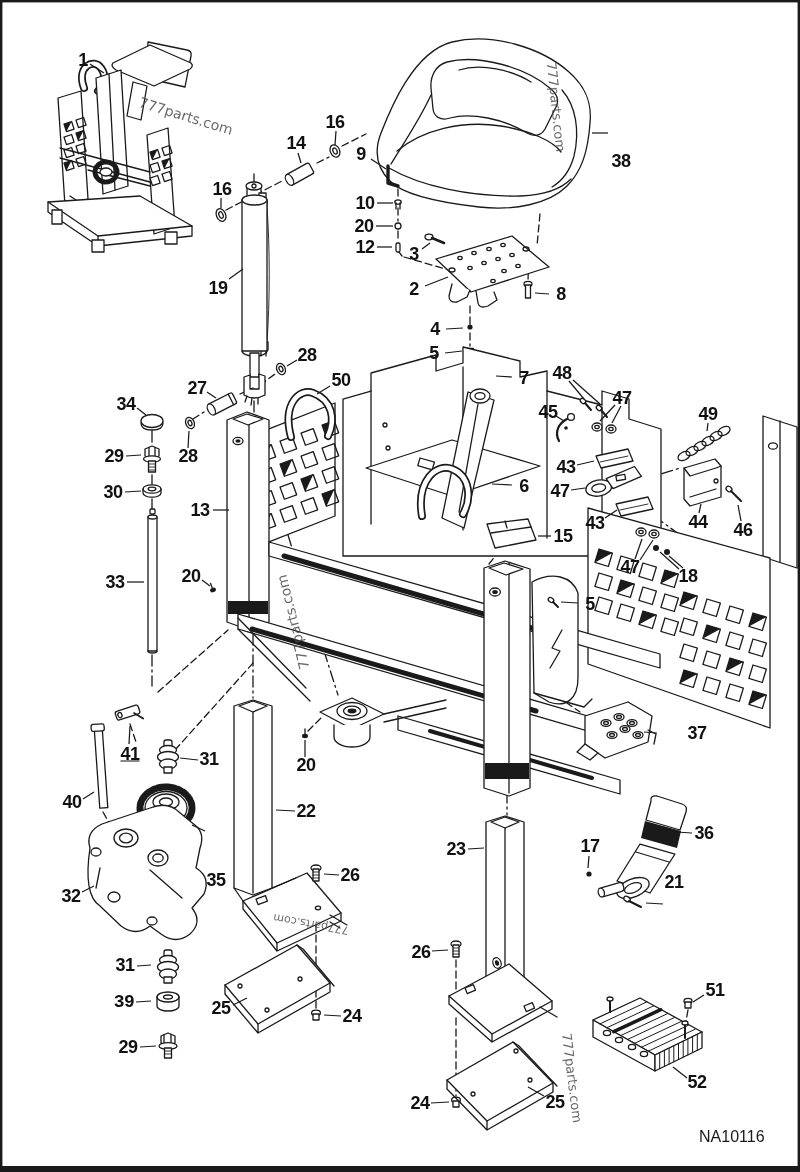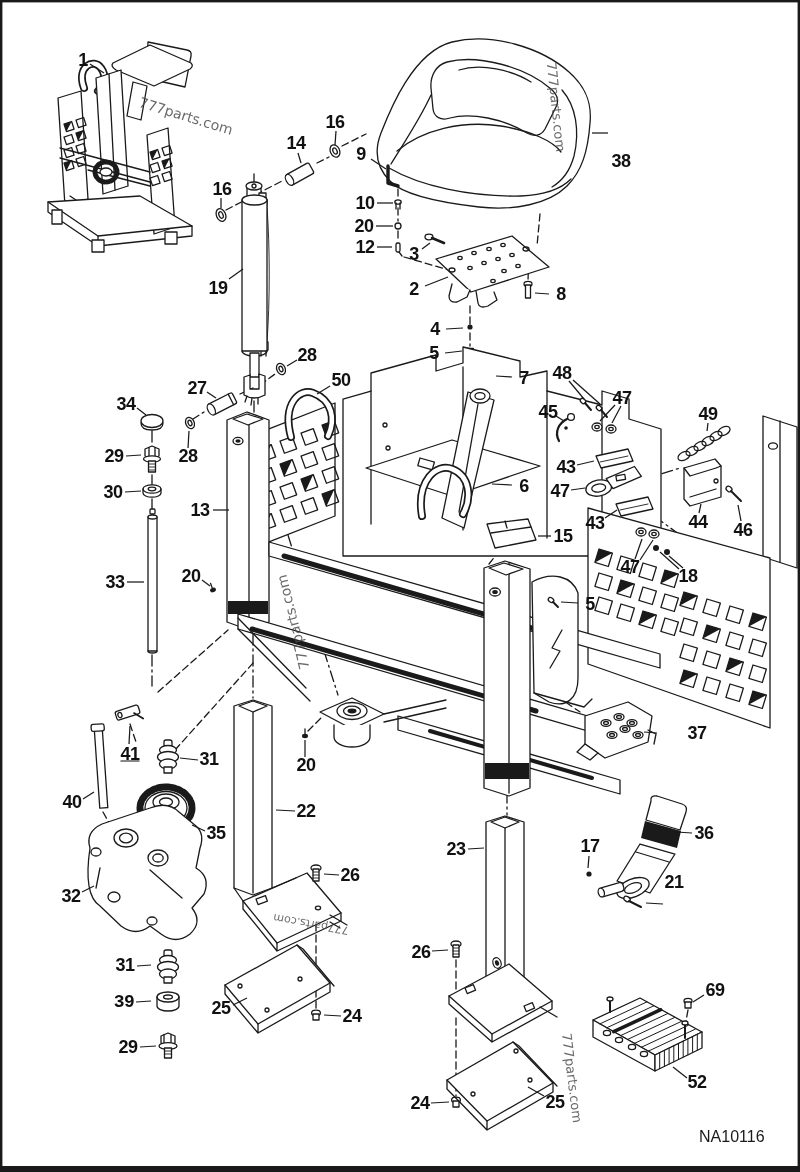--- a/index.html
+++ b/index.html
@@ -667,30 +667,30 @@
       <div class="callout" style="left: 688px; top: 576px;">18</div>
       <div class="callout" style="left: 191px; top: 576px;">20</div>
       <div class="callout" style="left: 115px; top: 582px;">33</div>
       <div class="callout" style="left: 590px; top: 604px;">5</div>
       <div class="callout" style="left: 669px; top: 733px; margin-left: 28px;">37</div>
       <div class="callout" style="left: 306px; top: 765px;">20</div>
       <div class="callout" style="left: 209px; top: 759px;">31</div>
       <div class="callout" style="left: 130px; top: 754px; text-decoration: underline;">41</div>
       <div class="callout" style="left: 72px; top: 802px;">40</div>
       <div class="callout" style="left: 306px; top: 811px;">22</div>
-      <div class="callout" style="left: 216px; top: 833px;">35</div>
+      <div class="callout" style="left: 216px; top: 880px;">35</div>
       <div class="callout" style="left: 456px; top: 849px;">23</div>
       <div class="callout" style="left: 590px; top: 846px;">17</div>
       <div class="callout" style="left: 704px; top: 833px;">36</div>
       <div class="callout" style="left: 350px; top: 875px;">26</div>
       <div class="callout" style="left: 71px; top: 896px;">32</div>
       <div class="callout" style="left: 674px; top: 882px;">21</div>
       <div class="callout" style="left: 421px; top: 952px;">26</div>
       <div class="callout" style="left: 125px; top: 965px;">31</div>
-      <div class="callout" style="left: 715px; top: 990px;">69</div>
+      <div class="callout" style="left: 715px; top: 990px;">51</div>
       <div class="callout" style="left: 124px; top: 1002px; font-family: Liberation Mono, monospace;">39</div>
       <div class="callout" style="left: 221px; top: 1008px;">25</div>
       <div class="callout" style="left: 352px; top: 1016px;">24</div>
       <div class="callout" style="left: 128px; top: 1047px;">29</div>
       <div class="callout" style="left: 697px; top: 1082px;">52</div>
       <div class="callout" style="left: 420px; top: 1103px;">24</div>
       <div class="callout" style="left: 555px; top: 1102px;">25</div>
     </div>
 <div id="watermark-layer">
       <div class="watermark" style="left: 186px; top: 116px; font-size: 14px; transform: translate(-50%, -50%) rotate(17deg);">777parts.com</div>

